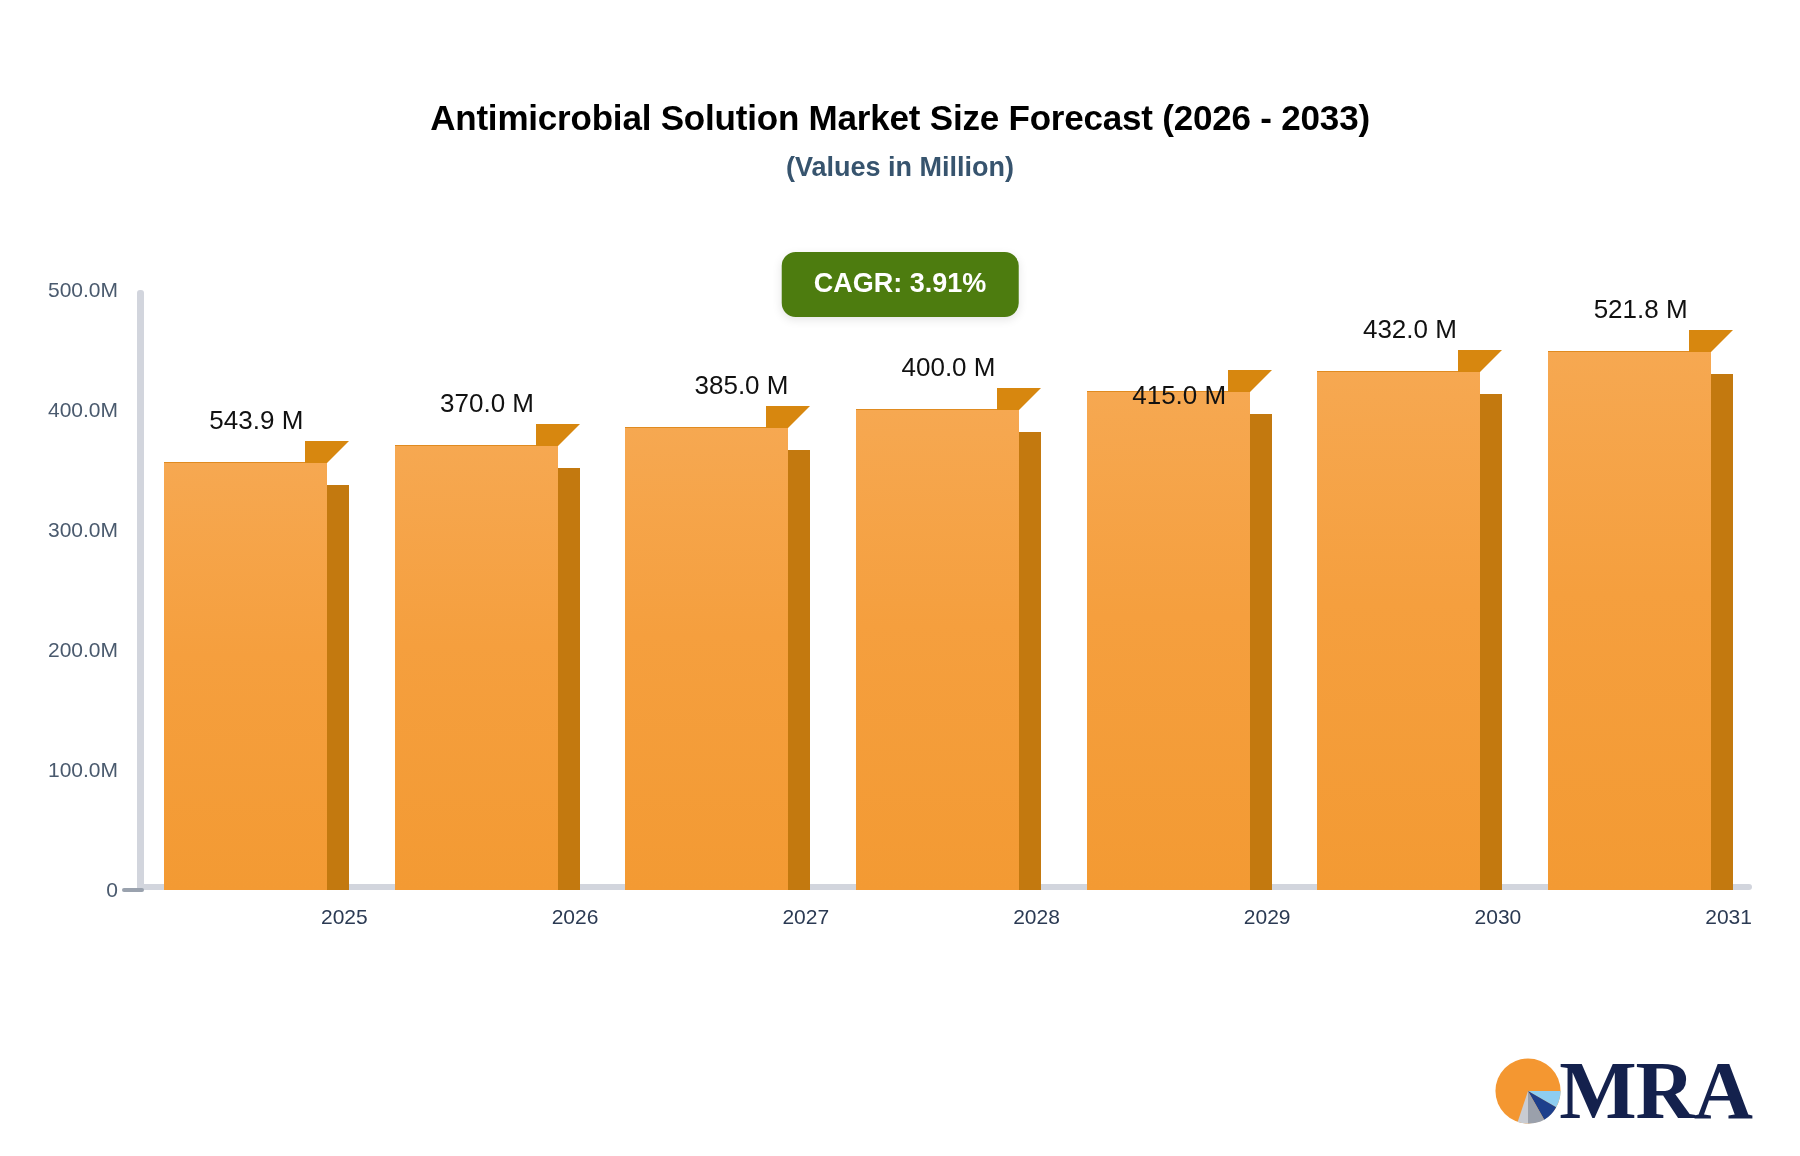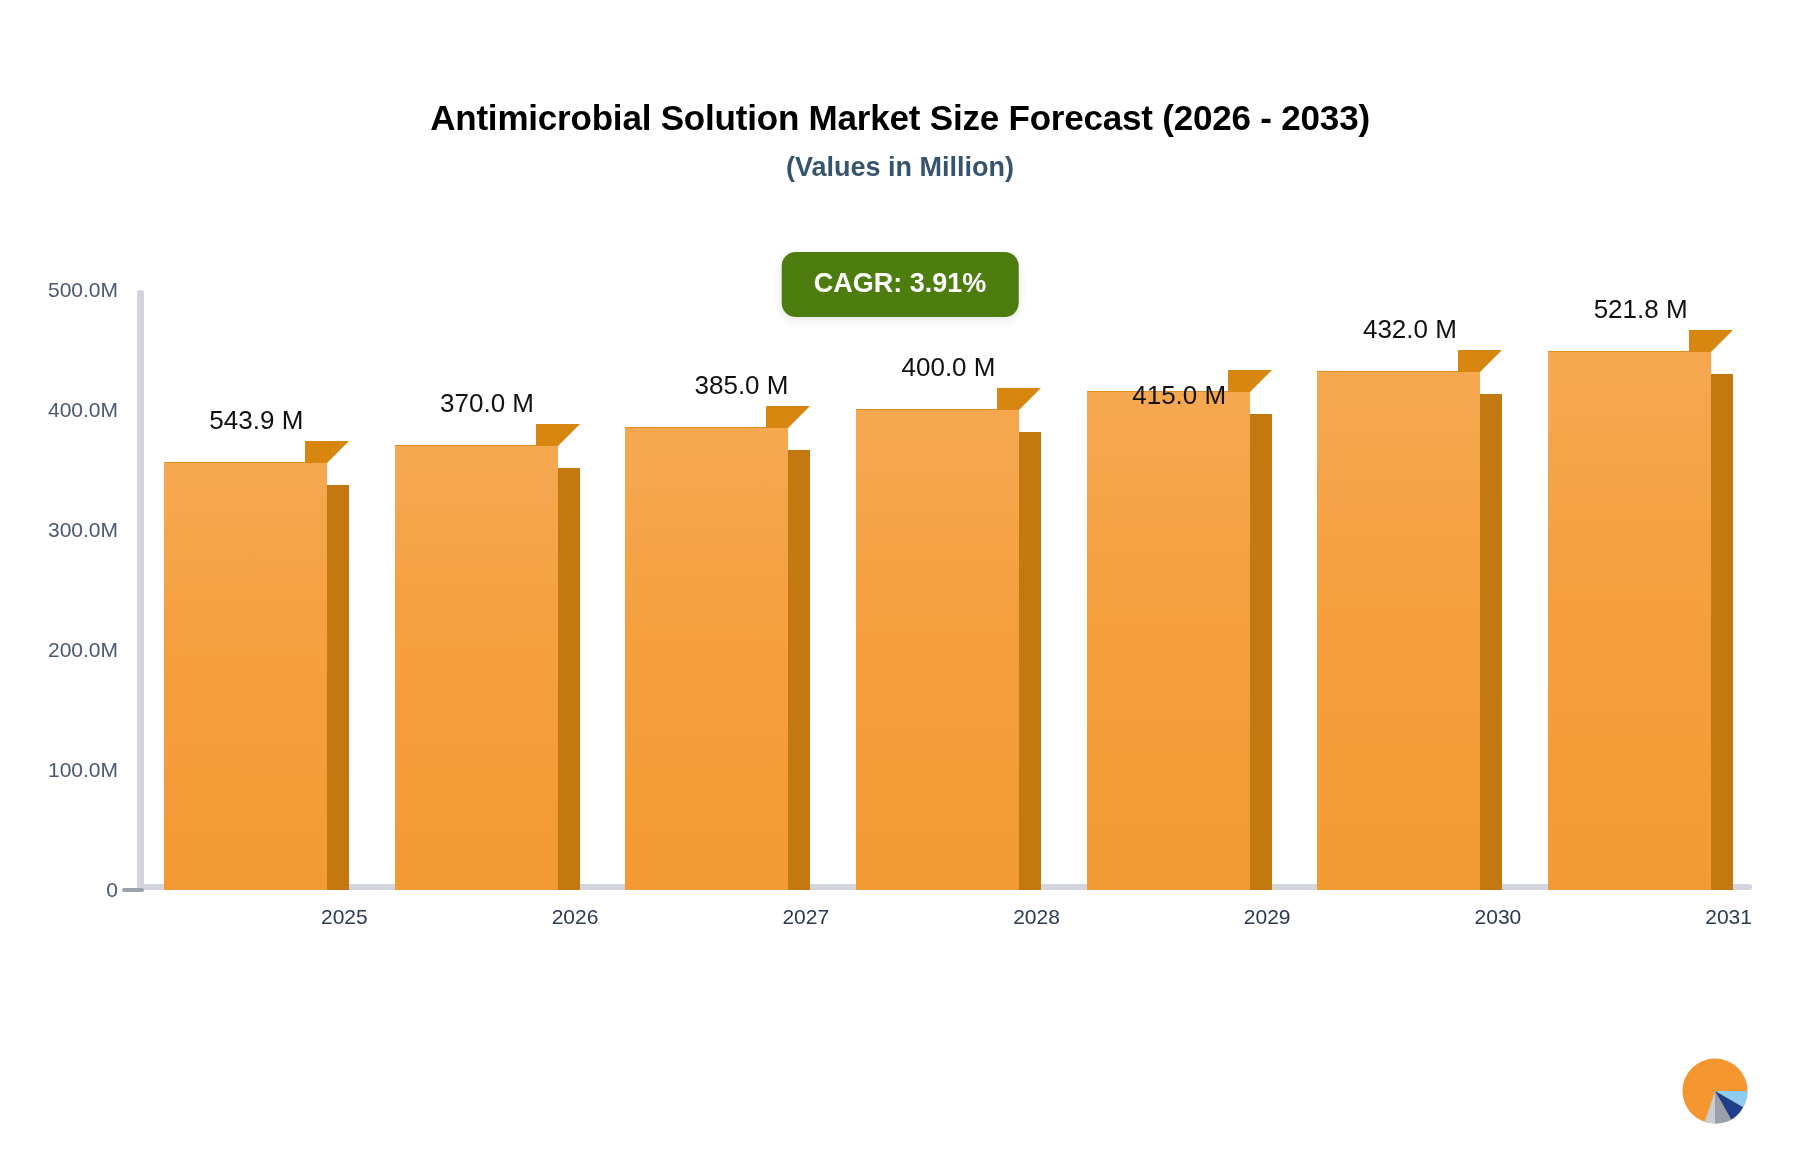--- a/index.html
+++ b/index.html
@@ -275,15 +275,16 @@
 
   <div class="logo">
     <svg class="logo-mark" viewBox="0 0 100 100">
       <circle cx="50" cy="50" r="44" fill="#F49731"></circle>
       <path d="M50 50 L94 50 A44 44 0 0 1 88 72 Z" fill="#8ecdf0"></path>
       <path d="M50 50 L88 72 A44 44 0 0 1 72 89 Z" fill="#1d3f8c"></path>
       <path d="M50 50 L72 89 A44 44 0 0 1 50 94 Z" fill="#9aa0ab"></path>
       <path d="M50 50 L50 94 A44 44 0 0 1 36 92 Z" fill="#c9ccd2"></path>
       <rect x="48" y="48" width="3" height="3" fill="#ffffff" opacity="0"></rect>
     </svg>
+    <div class="logo-text">MRA</div>
   </div>
 
 </div>
 
 </body></html>

